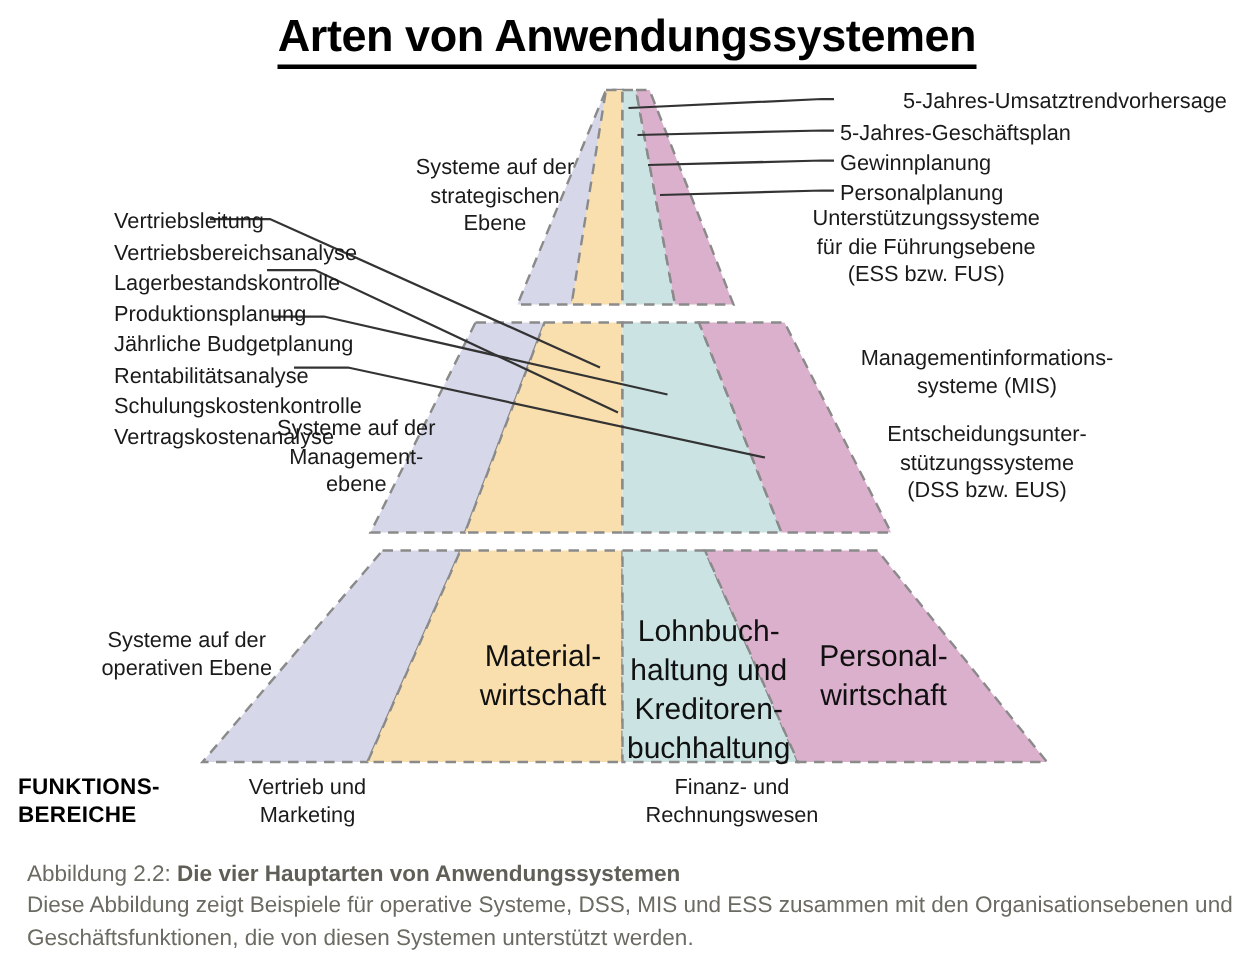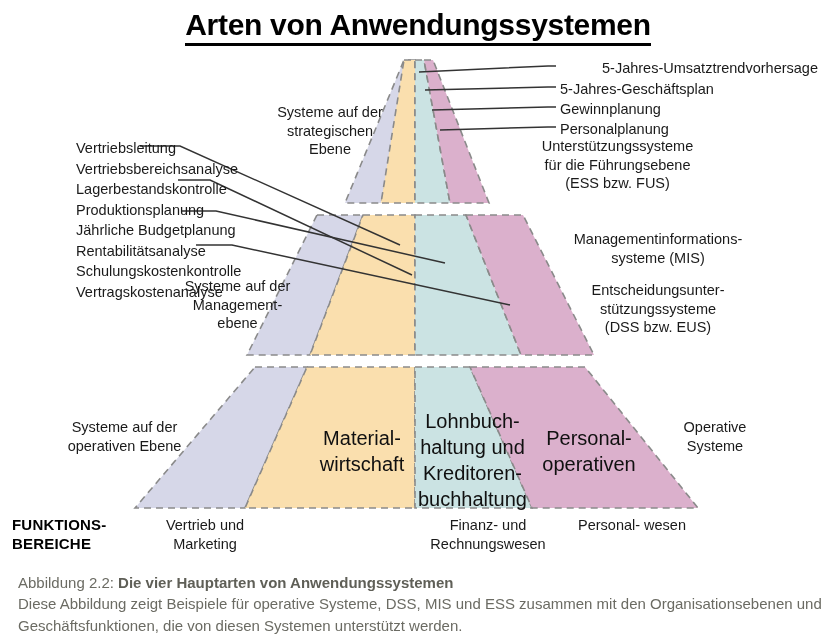--- a/index.html
+++ b/index.html
@@ -163,40 +163,36 @@
 für die Führungsebene
 (ESS bzw. FUS)</span></div>
 
   <div class="lbl center" style="left:528px; top:230px; width:260px;"><span>Managementinformations-
 systeme (MIS)</span></div>
 
   <div class="lbl center" style="left:528px; top:281px; width:260px;"><span>Entscheidungsunter-
 stützungssysteme
 (DSS bzw. EUS)</span></div>
 
-  <div class="lbl center" style="left:645px; top:418px; width:140px;"><span>Operative
-Systeme</span></div>
 
   <div class="band-label" style="left:297px; top:425px; width:130px;"><span>Material-
 wirtschaft</span></div>
   <div class="band-label" style="left:410px; top:408px; width:125px;"><span>Lohnbuch-
 haltung und
 Kreditoren-
 buchhaltung</span></div>
   <div class="band-label" style="left:525px; top:425px; width:128px;"><span>Personal-
-operativen</span></div>
+wirtschaft</span></div>
 
   <div class="func-head" style="left:12px; top:516px; width:125px;"><span>FUNKTIONS-
 BEREICHE</span></div>
 
   <div class="func-label" style="left:140px; top:516px; width:130px;"><span>Vertrieb und
 Marketing</span></div>
   <div class="func-label" style="left:409px; top:516px; width:158px;"><span>Finanz- und
 Rechnungswesen</span></div>
-  <div class="func-label" style="left:568px; top:516px; width:128px;"><span>Personal-
-wesen</span></div>
 
   <div class="caption">
     <span class="cap-line1"><span>Abbildung 2.2: </span><span class="cap-bold">Die vier Hauptarten von Anwendungssystemen</span></span>
     <span class="cap-body">Diese Abbildung zeigt Beispiele für operative Systeme, DSS, MIS und ESS zusammen mit den Organisationsebenen und Geschäftsfunktionen, die von diesen Systemen unterstützt werden.</span>
   </div>
 
 </div>
 
 </body></html>

